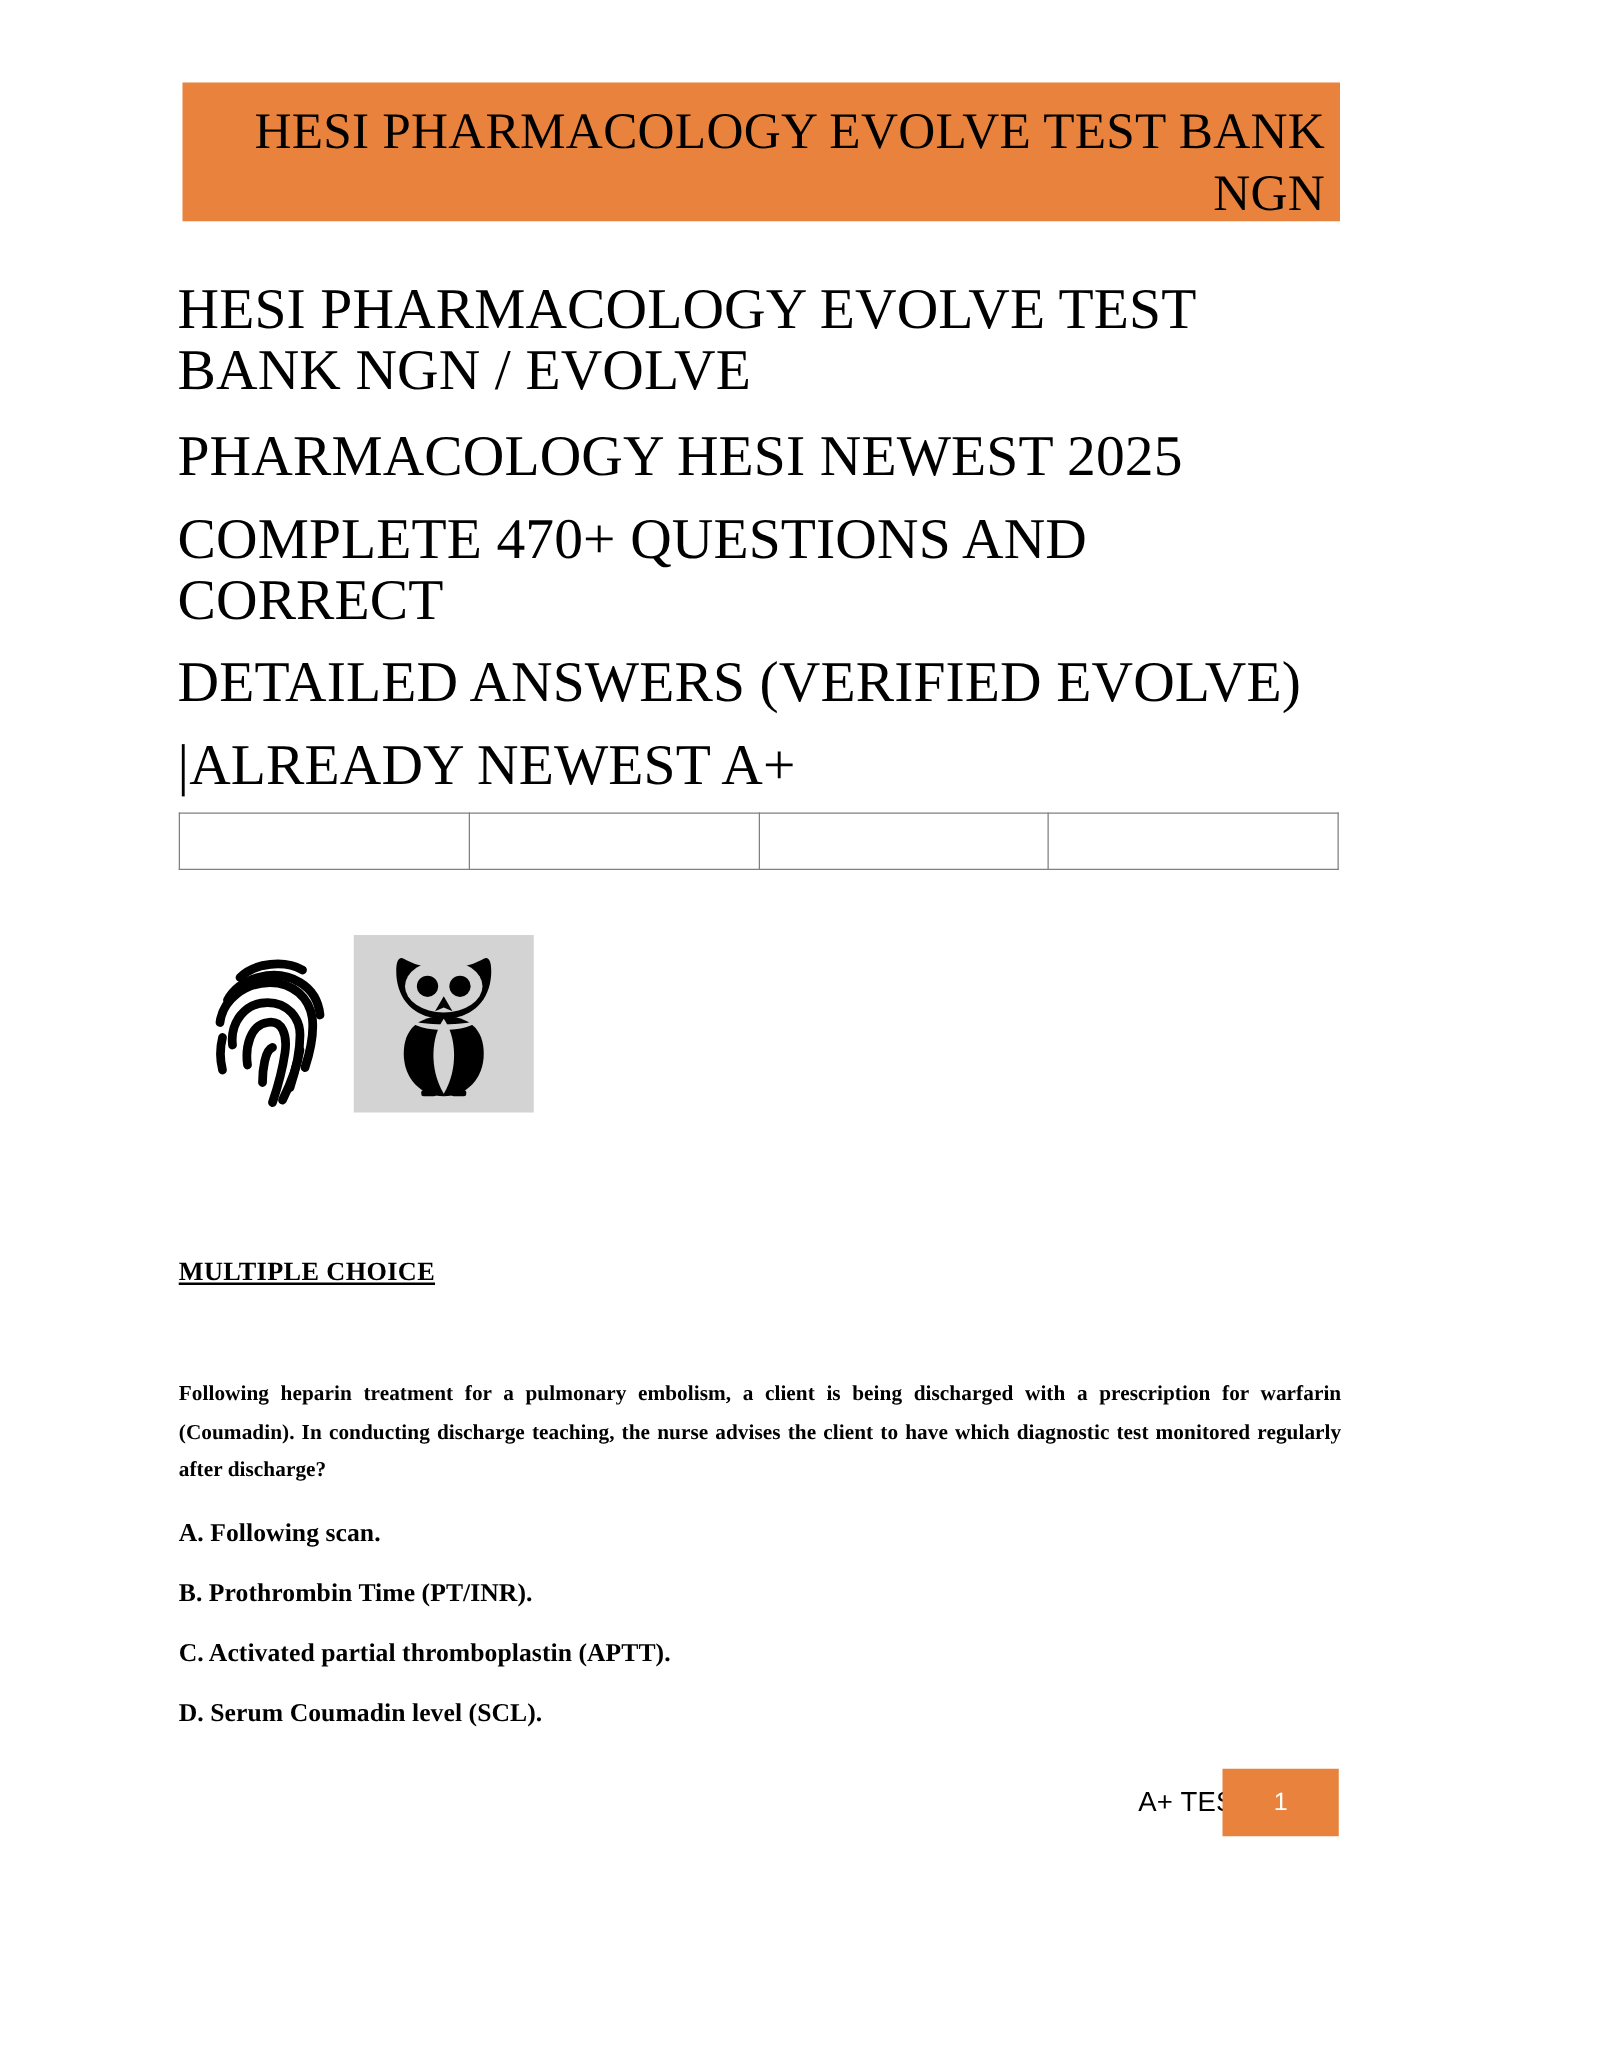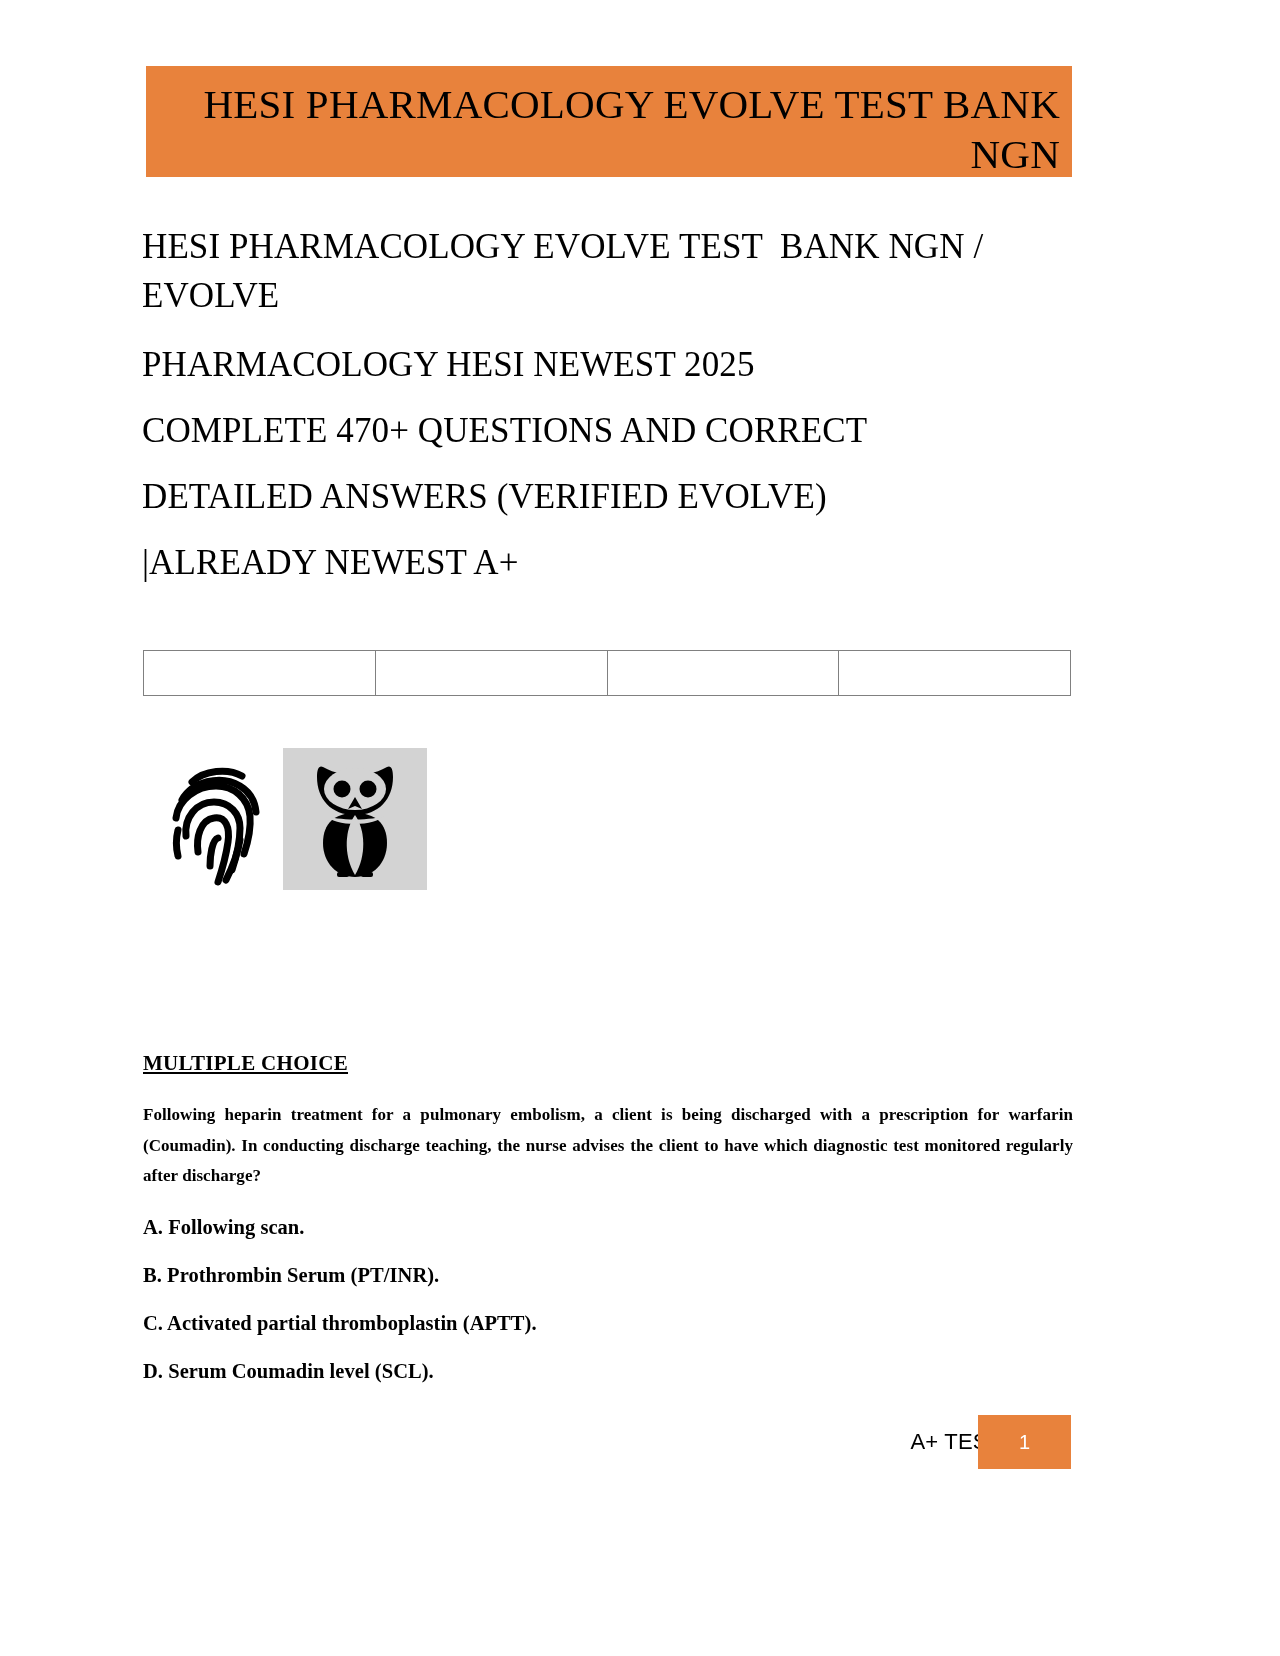--- a/index.html
+++ b/index.html
@@ -47,21 +47,21 @@
   }
 
   
   .title-block {
     position: absolute;
     left: 142px;
     top: 222px;
     width: 930px;
   }
   .title-line {
-    font-size: 35px;
+    font-size: 46px;
     line-height: 49px;
     color: #000000;
     margin: 0 0 17px 0;
     letter-spacing: 0.1px;
     white-space: pre-wrap;
   }
   .title-line.l1 { margin-bottom: 20px; }
   .title-line:last-child { margin-bottom: 0; }
 
   
@@ -106,21 +106,21 @@
   }
   .owl-icon {
     width: 108px;
     height: 120px;
   }
 
   
   .mc-heading {
     position: absolute;
     left: 143px;
-    top: 1051px;
+    top: 1005px;
     font-size: 21px;
     font-weight: bold;
     text-decoration: underline;
     letter-spacing: 0.3px;
   }
 
   
   .question {
     position: absolute;
     left: 143px;
@@ -256,21 +256,21 @@
     </span>
 
   </div>
 
   <div class="mc-heading">MULTIPLE CHOICE</div>
 
   <div class="question">Following heparin treatment for a pulmonary embolism, a client is being discharged with a prescription for warfarin (Coumadin). In conducting discharge teaching, the nurse advises the client to have which diagnostic test monitored regularly after discharge?</div>
 
   <div class="options">
     <div class="option">A. Following scan.</div>
-    <div class="option">B. Prothrombin Serum (PT/INR).</div>
+    <div class="option">B. Prothrombin Time (PT/INR).</div>
     <div class="option">C. Activated partial thromboplastin (APTT).</div>
     <div class="option">D. Serum Coumadin level (SCL).</div>
   </div>
 
   <div class="footer">
     <div class="footer-label">A+ TEST BANK</div>
     <div class="footer-pagebox">
       <span class="footer-pagenum">1</span>
     </div>
   </div>

